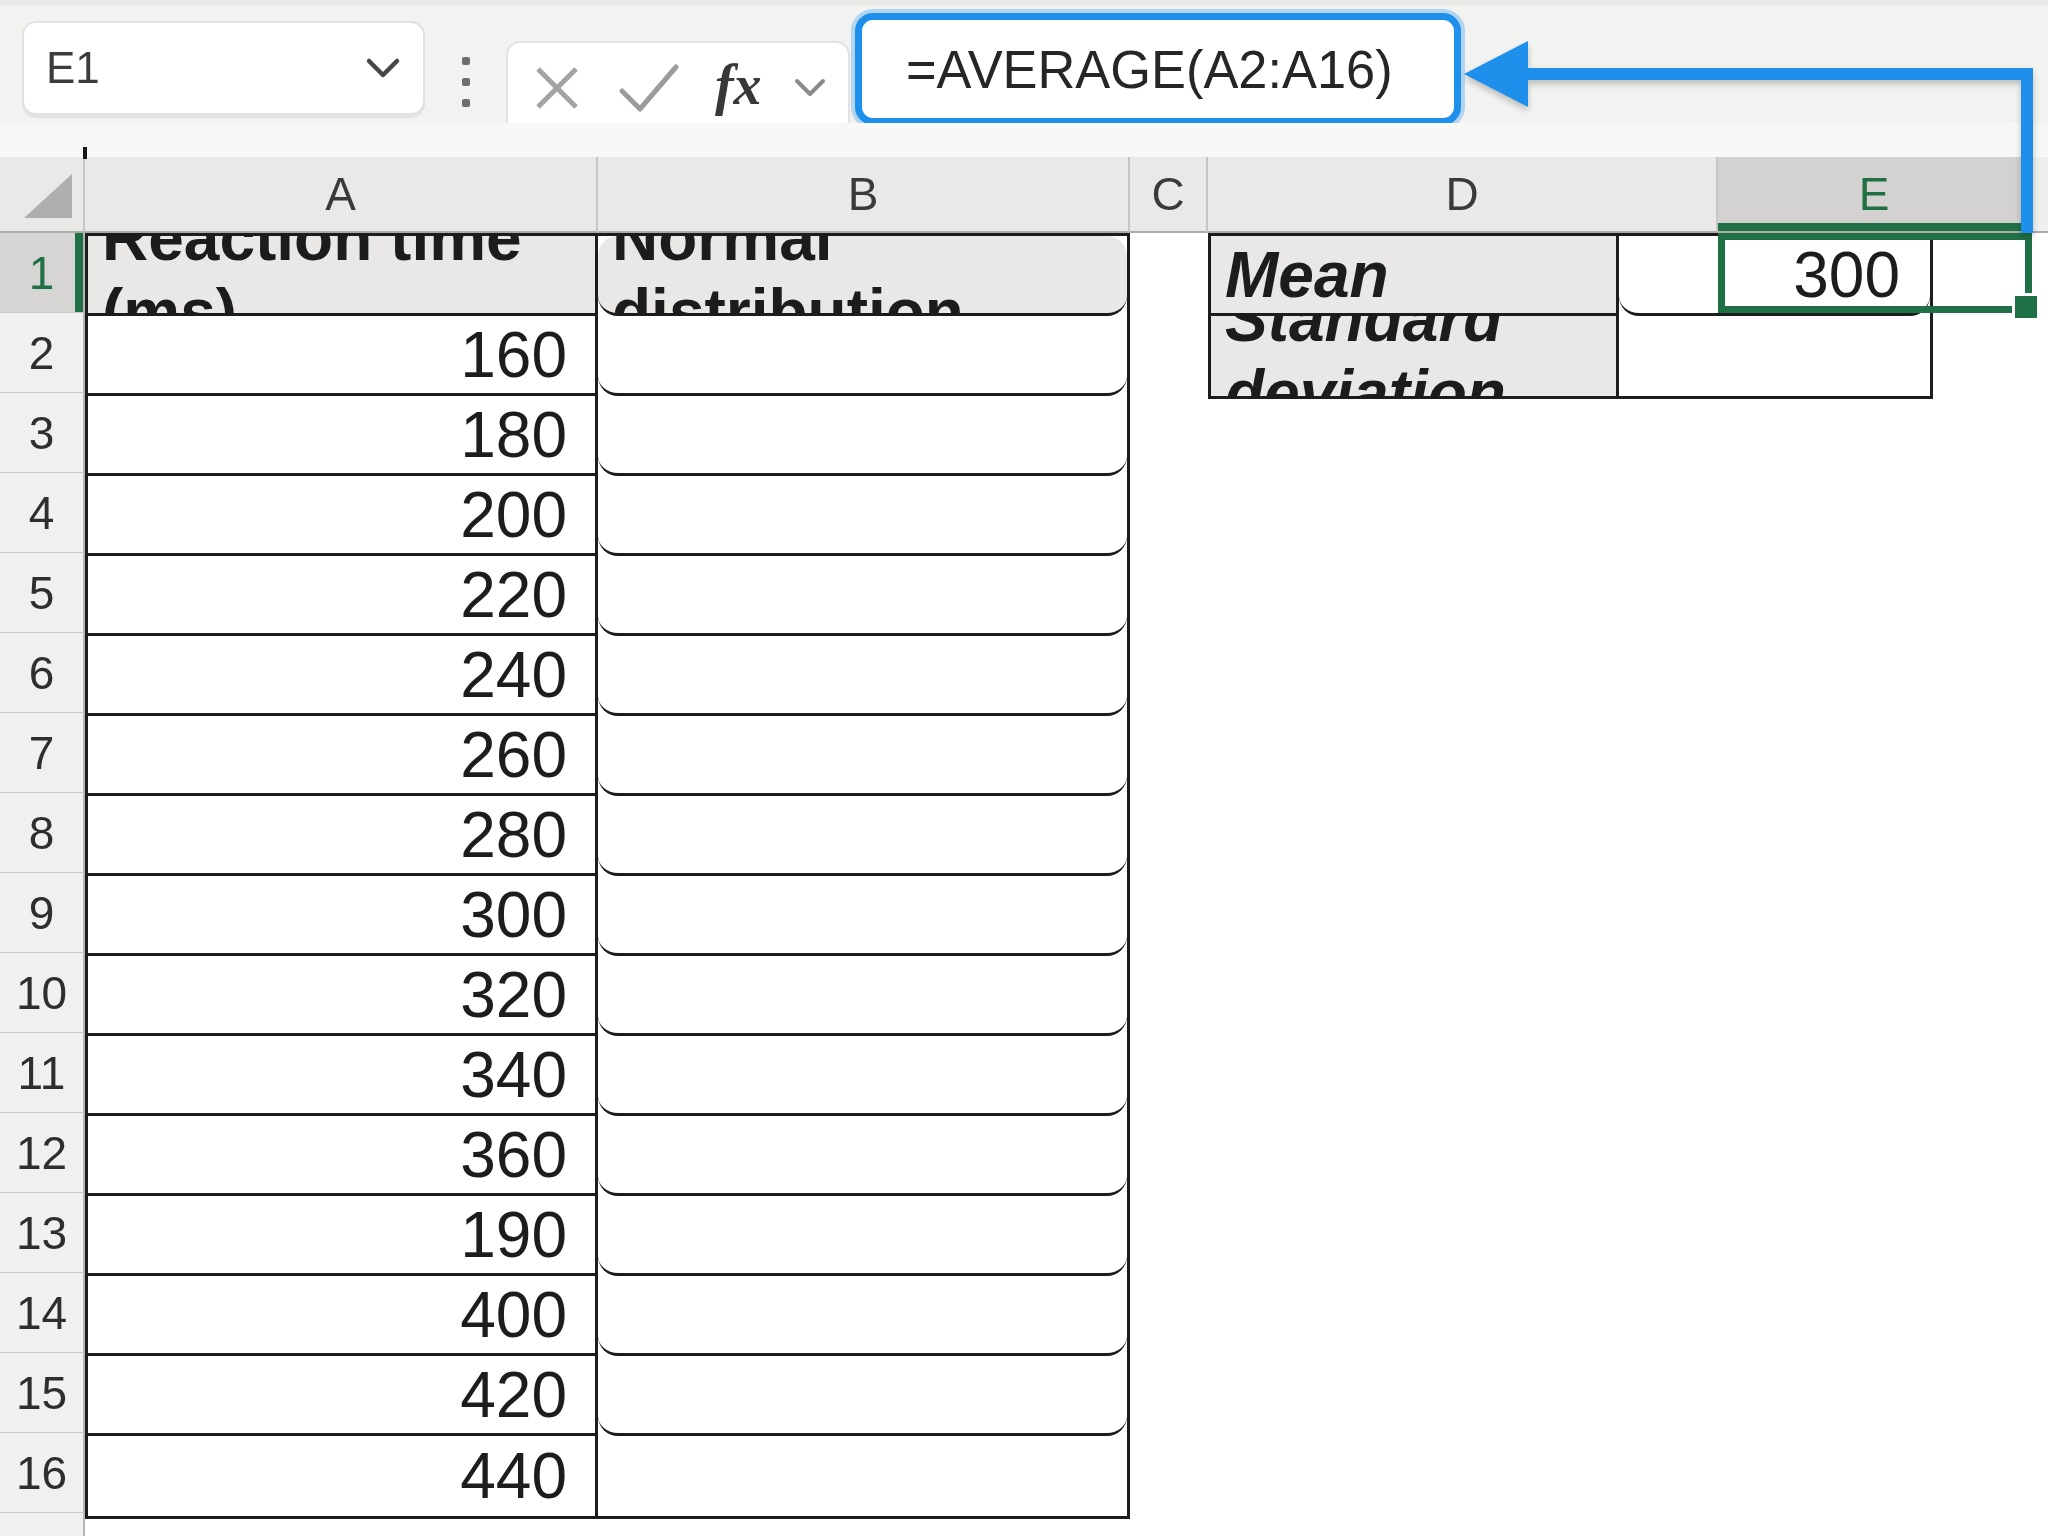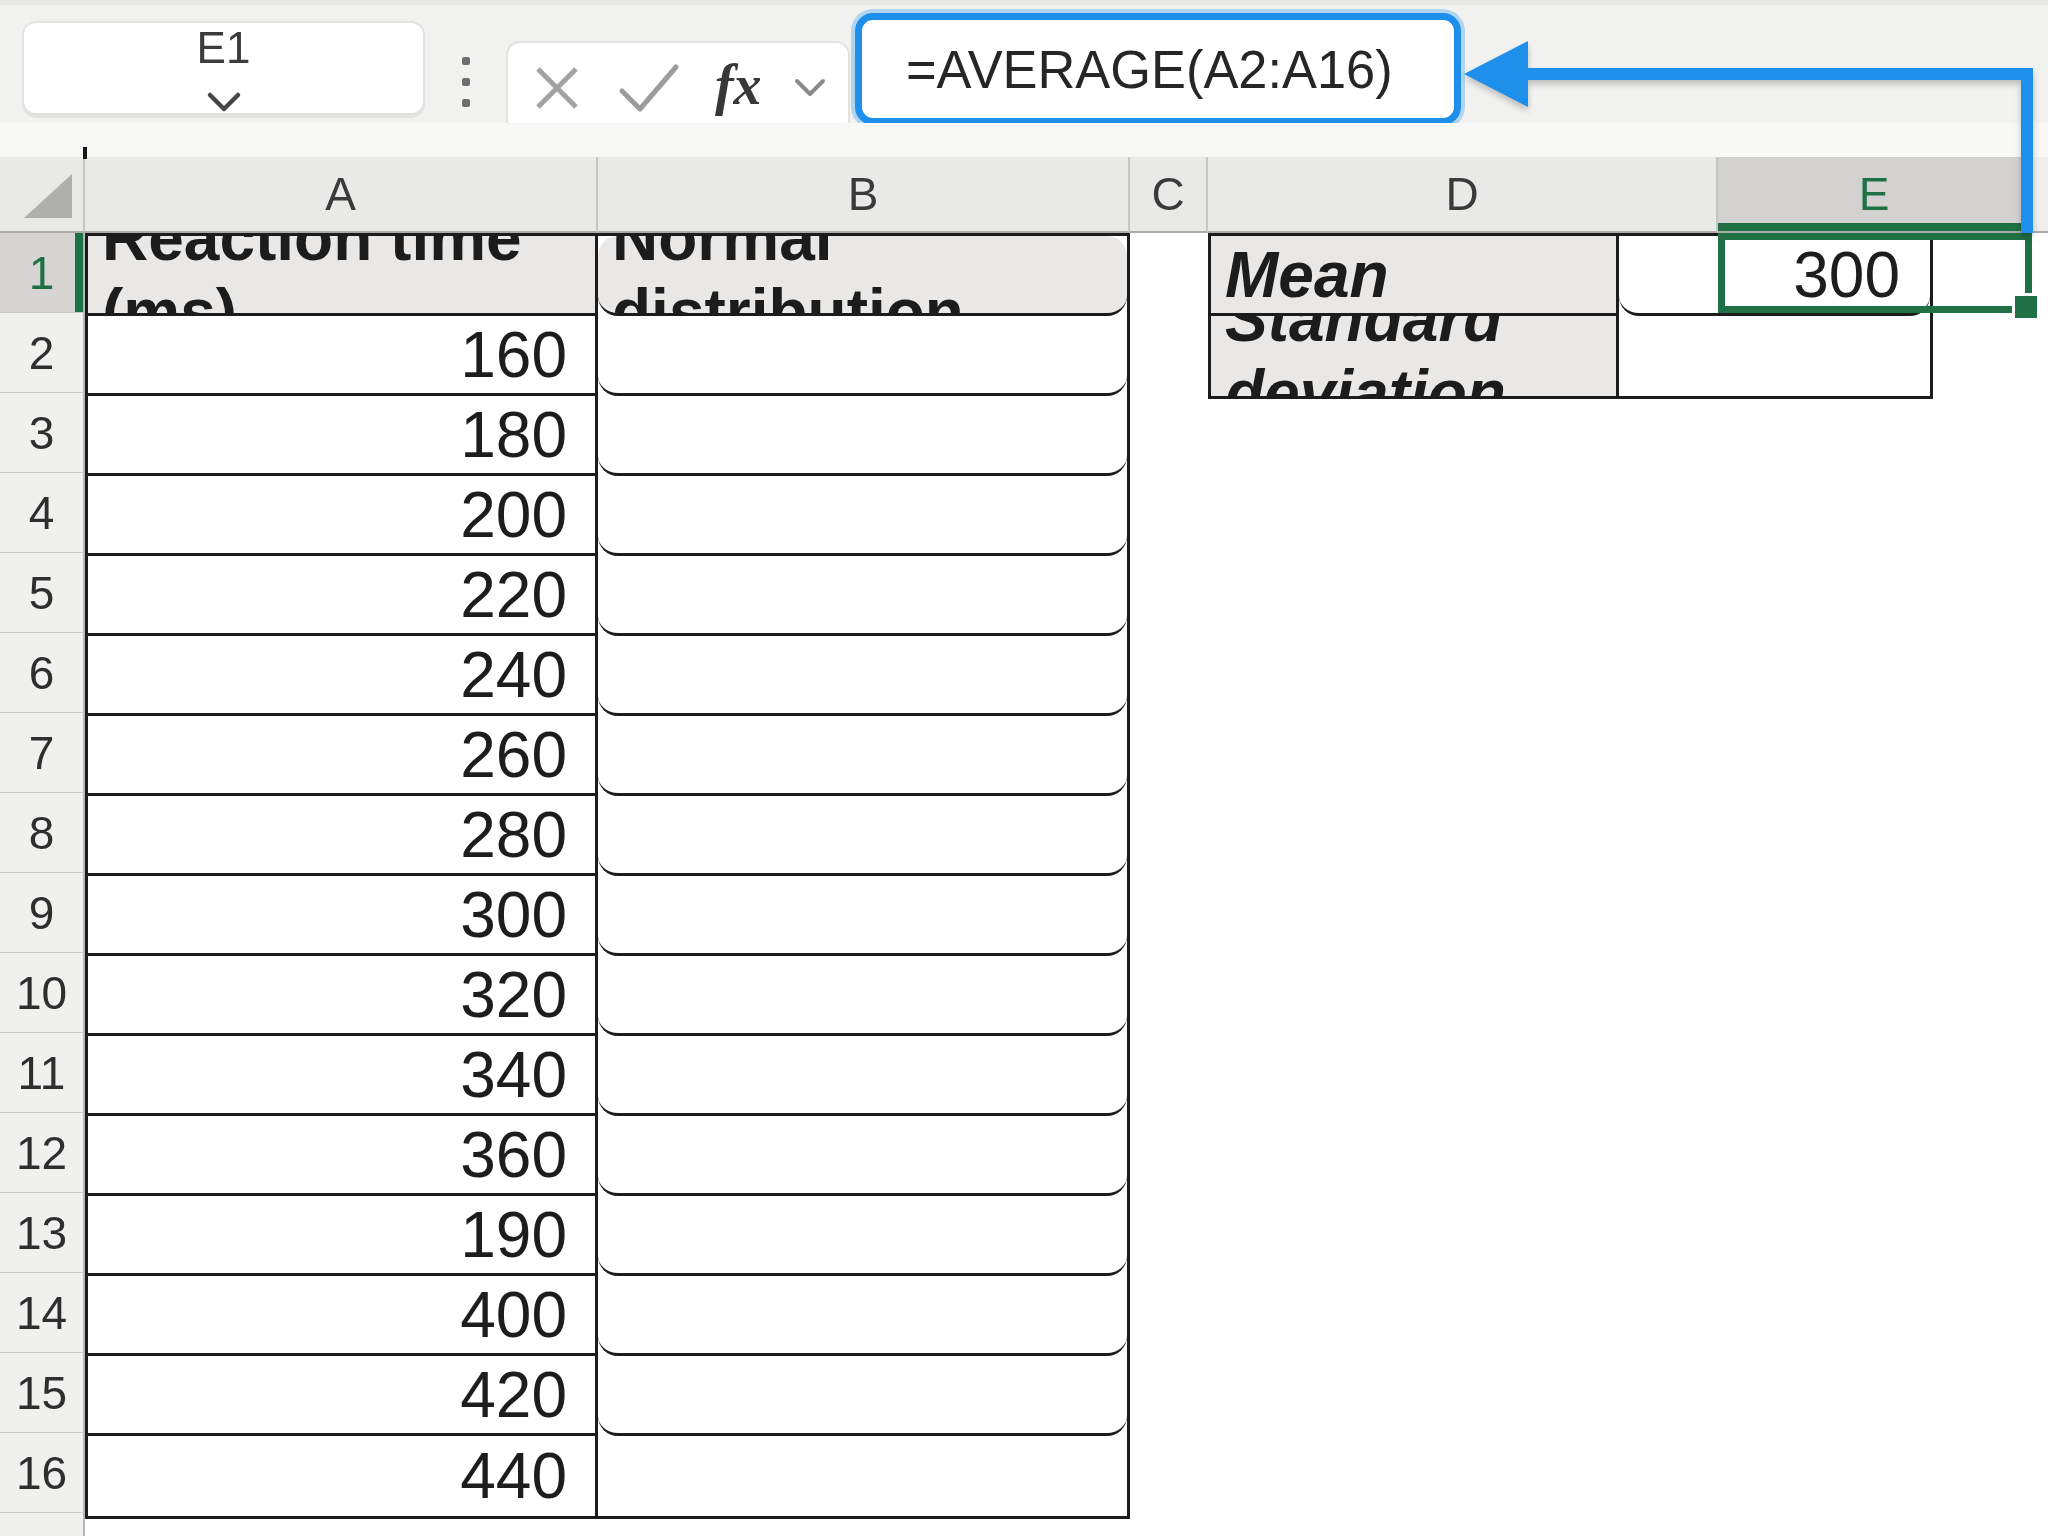--- a/index.html
+++ b/index.html
@@ -6,21 +6,21 @@
   #screen{
     position:relative;width:2048px;height:1538px;overflow:hidden;
     background:#ffffff;font-family:"Liberation Sans",sans-serif;
     --blue:#1E90EB;--green:#1F7145;--tborder:#1C1C1C;--hfill:#E9E8E7;
   }
   
   .toolbar{position:absolute;left:0;top:0;width:2048px;height:123px;background:#F2F2F1;border-top:5px solid #E8E8E7;box-sizing:border-box;}
   .strip{position:absolute;left:0;top:123px;width:2048px;height:34px;background:#F8F8F7;}
   .tbox{position:absolute;background:#ffffff;border:2px solid #E3E2E1;border-radius:14px;
         box-shadow:0 3px 0 rgba(0,0,0,.06);display:flex;align-items:center;box-sizing:border-box;}
-  #name-box{left:22px;top:16px;width:403px;height:94px;padding:0 22px;justify-content:space-between;flex-direction:column;}
+  #name-box{left:22px;top:16px;width:403px;height:94px;padding:0 22px;justify-content:space-between;}
   #name-box .val{font-size:44px;color:#3C3C3C;}
   .dots{position:absolute;left:462px;top:52px;height:50px;display:flex;flex-direction:column;justify-content:space-between;}
   .dots i{width:8px;height:8px;background:#6E6E6E;border-radius:2px;}
   #fx-box{left:506px;top:16px;width:344px;height:94px;padding:0 22px;justify-content:space-between;margin-top:20px;}
   .fx-label{font:italic 600 56px "Liberation Serif",serif;color:#383838;padding-bottom:6px;}
   #formula-box{left:855px;top:8px;width:606px;height:112px;border:7px solid var(--blue);border-radius:18px;
                box-shadow:0 0 0 4px rgba(98,178,242,.45);padding:0 44px;background:#fff;}
   #formula-box .val{font-size:54px;color:#262626;transform:scaleX(.97);transform-origin:left center;white-space:pre;}
   .icon{display:block;}
   

